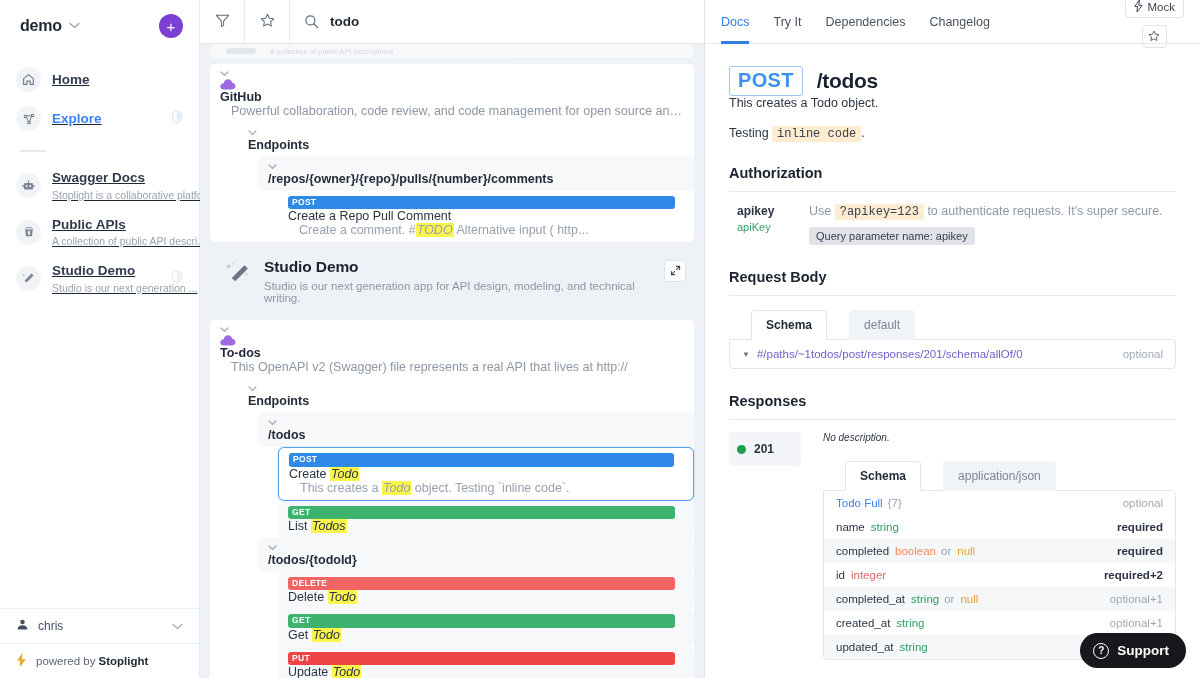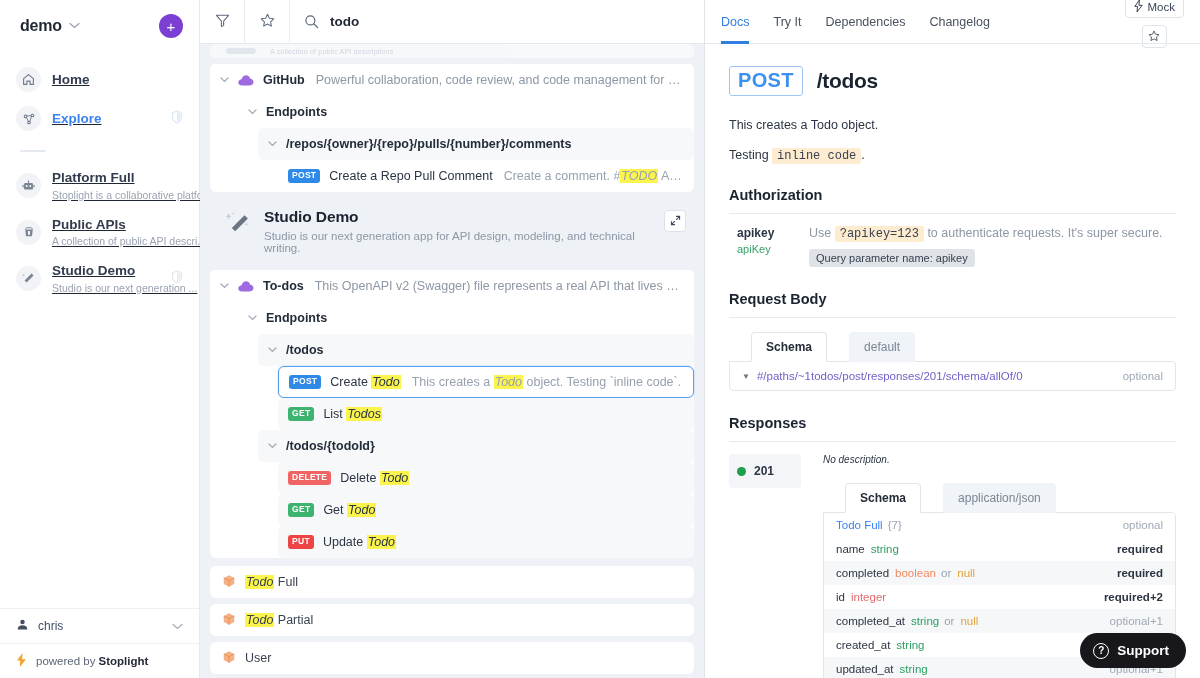--- a/index.html
+++ b/index.html
@@ -84,22 +84,22 @@
 
   .ghost-row {
     height: 14px; margin-top: 0px; background: #fff; border-radius: 5px;
     display:flex; align-items:center; overflow:hidden; opacity:.55;
   }
   .ghost-bar { height:6px; width:30px; background:#d7dde6; border-radius:3px; margin-left:16px;}
   .ghost-txt { font-size: 7px; color: #b9c2ce; margin-left: 14px; white-space: nowrap; letter-spacing:.2px;}
 
   .card { background: #fff; border-radius: 6px; margin-top: 6px; }
   .row {
-    display: flex; align-items: center; min-height: 32px; border-radius: 5px;
-    padding: 5px 10px; font-size: 12.5px;
+    display: flex; min-height: 32px; border-radius: 5px;
+    padding: 5px 10px; font-size: 12.5px; flex-direction: column;
   }
   .row.alt { background: #f6f8fa; }
   .row.white { background: #ffffff; }
   .chev { color: #9fa9b7; font-size: 9px; margin-right: 9px; flex: 0 0 auto; width: 9px; }
   .cloud { margin-right: 9px; flex: 0 0 auto; display:flex; }
   .row-title { font-weight: bold; color: #232c39; white-space: nowrap; flex: 0 0 auto; }
   .row-desc {
     color: #8d97a5; margin-left: 11px; white-space: nowrap; overflow: hidden;
     text-overflow: ellipsis; min-width: 0; flex: 1;
   }
@@ -158,21 +158,21 @@
   }
   .rt-btn.icon-only { width: 25px; justify-content: center; padding: 0; }
 
   .rt-body { flex: 1; overflow: hidden; padding: 22px 24px 0 24px; }
   .ep-head { display: flex; align-items: center; gap: 14px; }
   .ep-method {
     border: 1.5px solid #9ec6f5; color: #3b90f0; font-size: 20px; font-weight: bold;
     padding: 2px 8px 3px 8px; border-radius: 3px; letter-spacing: .3px;
   }
   .ep-path { font-size: 21px; font-weight: bold; color: #1b2331; letter-spacing: -.3px; }
-  .para { font-size: 12.5px; color: #2b3543; margin-top: 22px; }
+  .para { font-size: 12.5px; color: #2b3543; }
   .para.second { margin-top: 16px; }
   code.inline {
     background: #fdeccf; color: #3a4251; font-family: "Liberation Mono", monospace;
     font-size: 12px; padding: 1px 5px; border-radius: 2px;
   }
   .sec-title { font-size: 14.5px; font-weight: bold; color: #1b2331; margin-top: 24px; }
   .hr { height: 1px; background: #e7eaf0; margin-top: 10px; }
 
   .auth-row { display: flex; padding: 12px 8px 0 8px; }
   .auth-key { width: 72px; flex: 0 0 72px; }
@@ -301,21 +301,21 @@
           <svg width="13" height="13" viewBox="0 0 16 16">
               <rect x="2.5" y="5" width="11" height="8" rx="1.6" fill="#7b8594"></rect>
               <circle cx="5.8" cy="8.6" r="1.1" fill="#fff"></circle>
               <circle cx="10.2" cy="8.6" r="1.1" fill="#fff"></circle>
               <rect x="7.3" y="1.8" width="1.4" height="3" fill="#7b8594"></rect>
               <rect x="0.6" y="7" width="1.4" height="3.4" rx=".6" fill="#7b8594"></rect>
               <rect x="14" y="7" width="1.4" height="3.4" rx=".6" fill="#7b8594"></rect>
             </svg>
         </span>
         <span class="sb-txt">
-          <span class="sb-label">Platform Full</span>
+          <span class="sb-label">Swagger Docs</span>
           <span class="sb-sub">Stoplight is a collaborative platfo...</span>
         </span>
       </div>
       <div class="sb-item">
         <span class="sb-ico">
           <svg width="12" height="13" viewBox="0 0 16 16">
               <path d="M3 4h10l-1 9H4z" fill="#7b8594"></path>
               <path d="M3 4l1.8-2.4h6.4L13 4" fill="none" stroke="#7b8594" stroke-width="1.2"></path>
               <rect x="6.8" y="6" width="2.4" height="5" fill="#fff"></rect>
             </svg>

